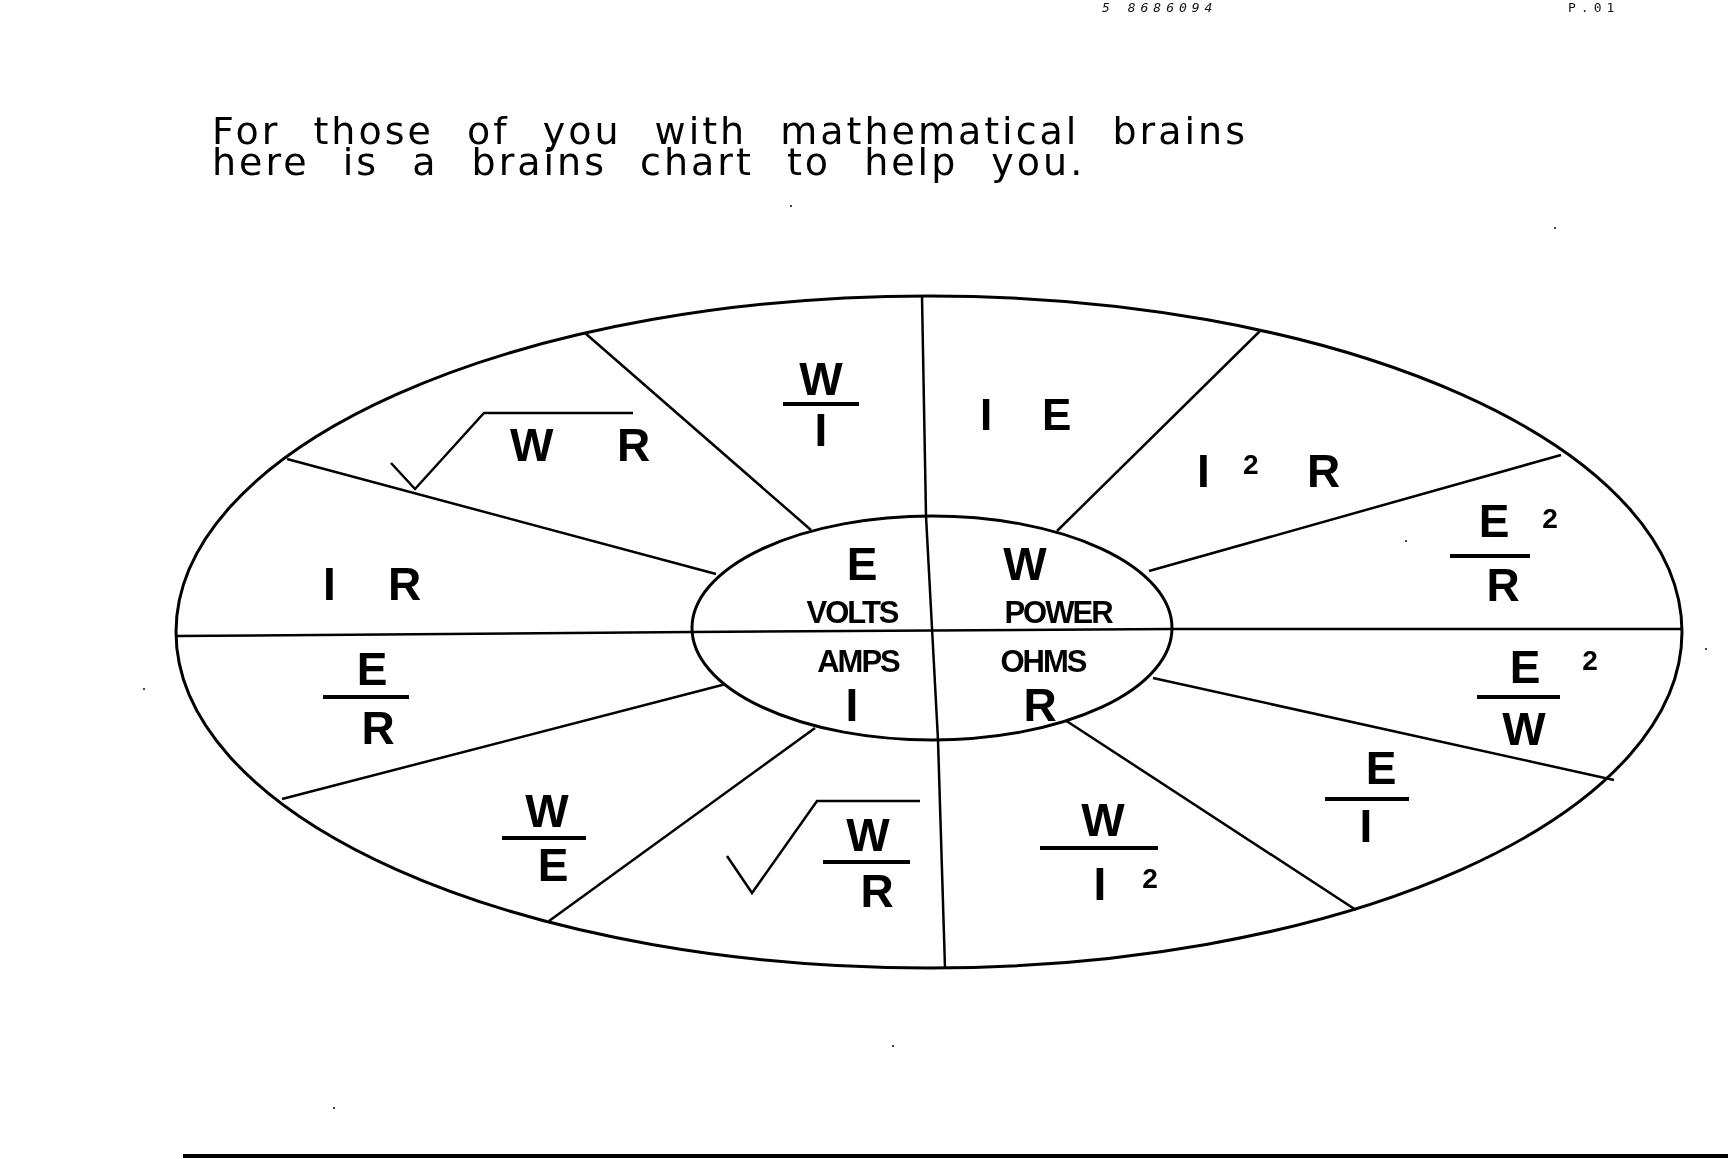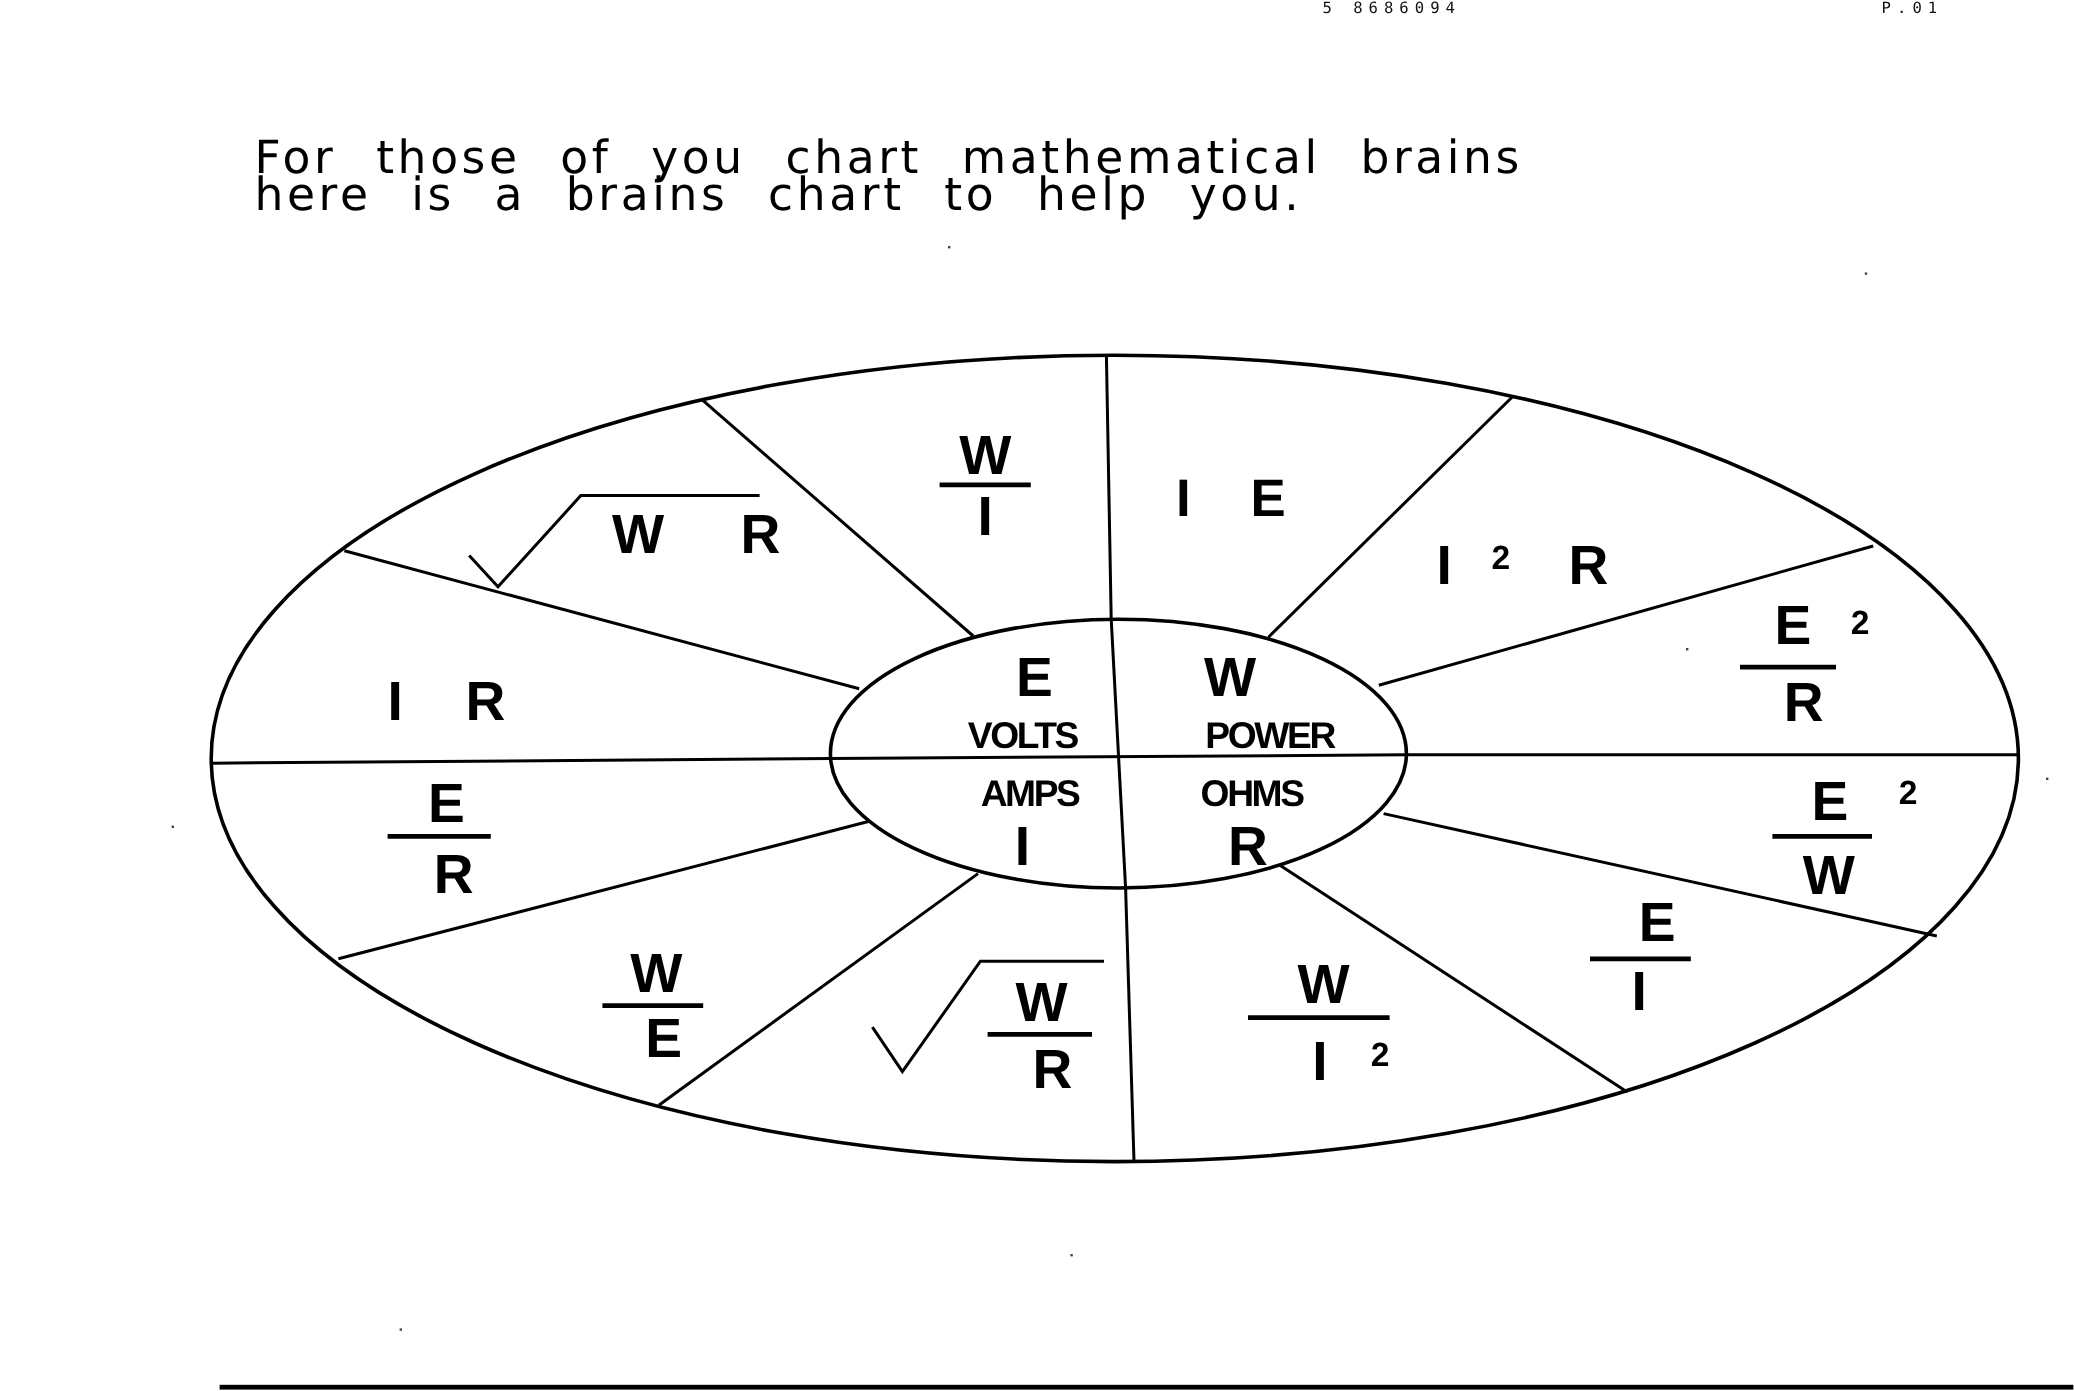--- a/index.html
+++ b/index.html
@@ -1,35 +1,35 @@
 <!DOCTYPE html>
 <html><head>
 <meta charset="utf-8">
 <style>
   html, body { margin: 0; padding: 0; background: #ffffff; }
   body { width: 1728px; height: 1159px; position: relative; overflow: hidden; font-family: "DejaVu Sans", sans-serif; color: #000; }
   .fax-header { position: absolute; top: 0; font-family: "DejaVu Sans Mono", monospace; font-size: 13px; letter-spacing: 5px; color: #111; line-height: 16px; }
-  #fax-number { left: 1102px; }
+  #fax-number { left: 1102px; font-style: italic; }
   #fax-page { left: 1540px; margin-left: 28px; }
   .intro { position: absolute; left: 212px; top: 116px; width: 1440px; font-family: "DejaVu Sans", sans-serif; font-size: 38px; line-height: 31px; letter-spacing: 3px; word-spacing: 18px; font-weight: normal; }
   .intro div { white-space: nowrap; }
   svg#wheel { position: absolute; left: 0; top: 0; }
   .lbl { font-family: "Liberation Sans", sans-serif; font-weight: bold; fill: #000; }
   .hub-word { font-family: "Liberation Sans", sans-serif; font-weight: bold; fill: #000; letter-spacing: -2px; }
   .bottom-rule { position: absolute; left: 183px; top: 1154px; width: 1545px; height: 4px; background: #000; }
   .speck { position: absolute; width: 2px; height: 2px; background: #444; }
 </style>
 </head>
 <body>
 
 <div class="fax-header" id="fax-number">5 8686094</div>
 <div class="fax-header" id="fax-page">P.01</div>
 
 <div class="intro">
-  <div>For those of you chart mathematical brains</div>
+  <div>For those of you with mathematical brains</div>
   <div>here is a brains chart to help you.</div>
 </div>
 
 <svg id="wheel" width="1728" height="1159" viewBox="0 0 1728 1159">
 
   <ellipse cx="929" cy="632" rx="753" ry="336" fill="none" stroke="#000" stroke-width="3"></ellipse>
 
   <g stroke="#000" stroke-width="2.5">
     <line x1="176" y1="636" x2="692" y2="632"></line>
     <line x1="1172" y1="629" x2="1681" y2="629"></line>

